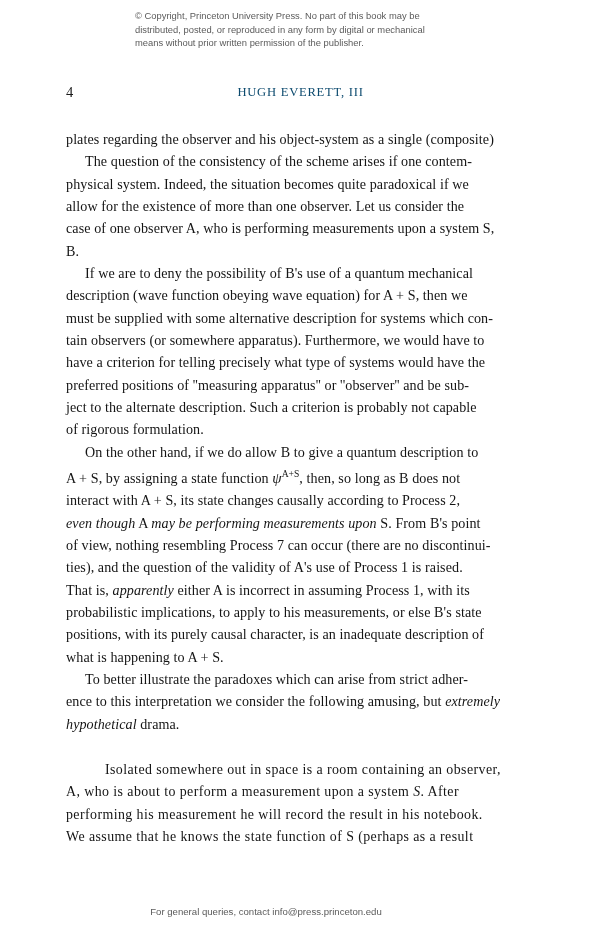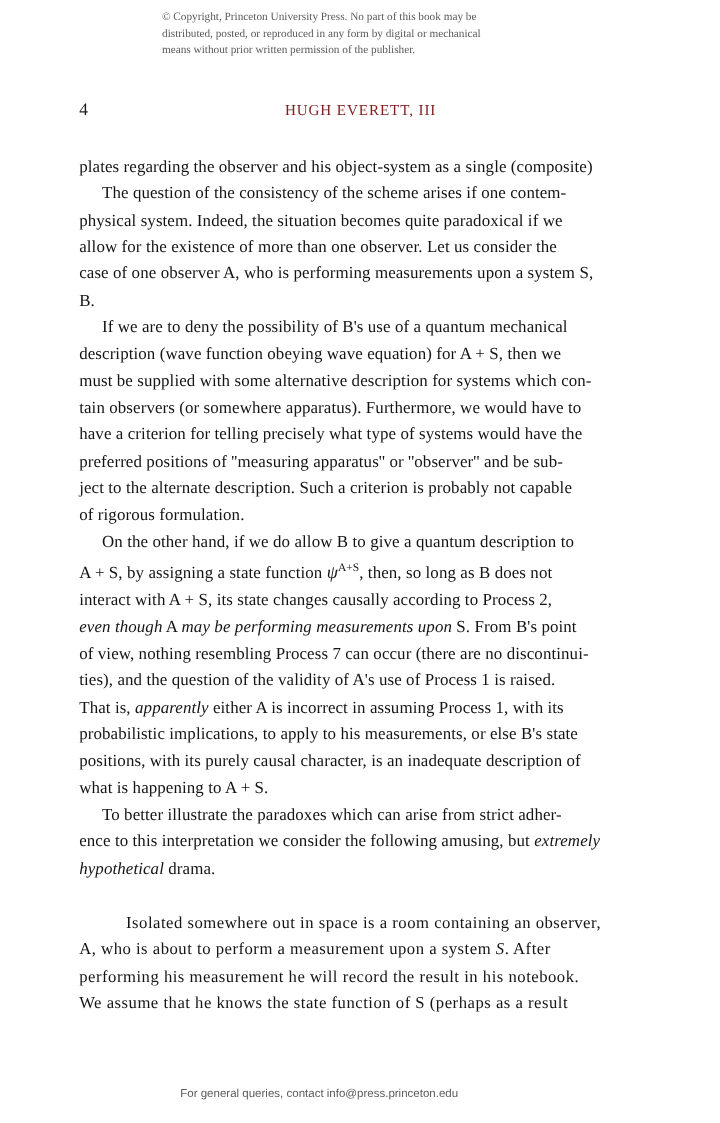--- a/index.html
+++ b/index.html
@@ -15,21 +15,21 @@
     color: #111111;
     overflow: hidden;
   }
 
   
   .copyright-block {
     position: absolute;
     left: 135px;
     top: 9px;
     width: 336px;
-    font-family: Liberation Serif, serif;
+    font-family: Liberation Sans, sans-serif;
     font-size: 9.4px;
     line-height: 13.6px;
     color: #5b5b5b;
     text-align: left;
   }
   .copyright-block .cline { display: block; white-space: nowrap; }
 
   
   .running-head {
     position: absolute;
@@ -46,21 +46,21 @@
     color: #1a1a1a;
   }
   .head-title {
     position: absolute;
     left: 0;
     top: 1px;
     width: 469px;
     text-align: center;
     font-size: 12.6px;
     letter-spacing: 0.75px;
-    color: #7f1d1d;
+    color: #0c4a6e;
   }
 
   
   .body-column {
     position: absolute;
     left: 66px;
     top: 128px;
     width: 470px;
   }
   .para {

